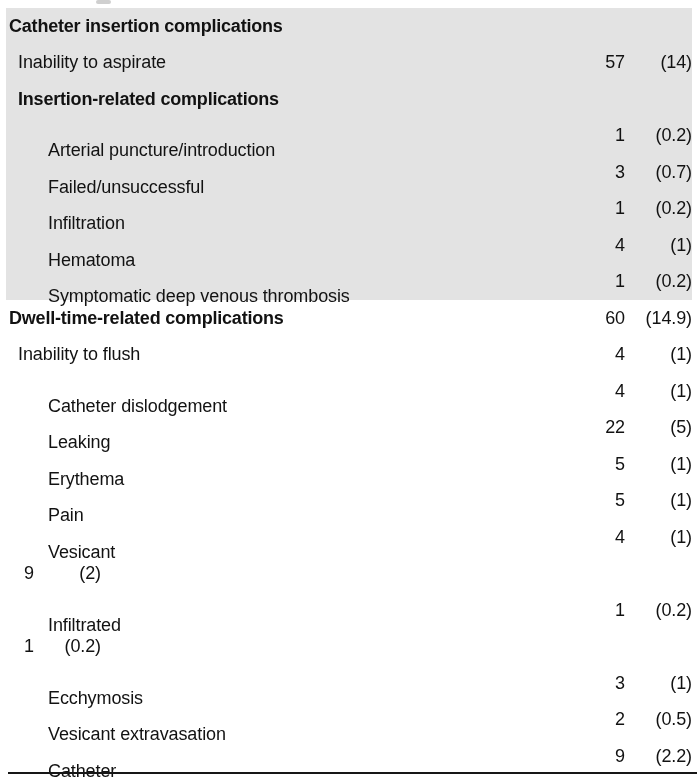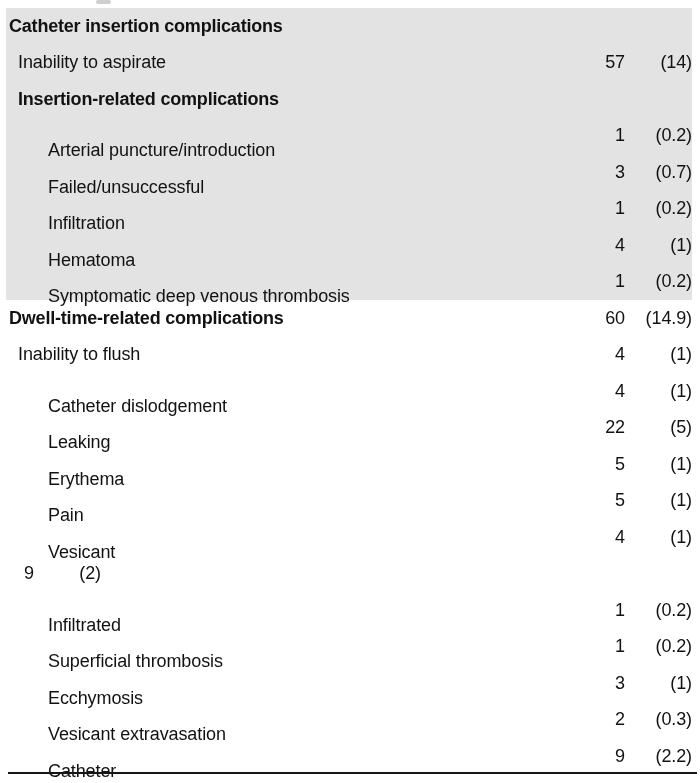--- a/index.html
+++ b/index.html
@@ -199,38 +199,37 @@
         </span>
       </div>
       <div class="row indent-2">
         <span class="label">Infiltrated</span>
         <span class="value">
           <span class="count">1</span>
           <span class="pct">(0.2)</span>
         </span>
       </div>
       <div class="row indent-2">
-        <span class="label">Superficial thrombosis</span>
         <span class="value">
           <span class="count">1</span>
           <span class="pct">(0.2)</span>
         </span>
       </div>
       <div class="row indent-2">
         <span class="label">Ecchymosis</span>
         <span class="value">
           <span class="count">3</span>
           <span class="pct">(1)</span>
         </span>
       </div>
       <div class="row indent-2">
         <span class="label">Vesicant extravasation</span>
         <span class="value">
           <span class="count">2</span>
-          <span class="pct">(0.3)</span>
+          <span class="pct">(0.5)</span>
         </span>
       </div>
       <div class="row indent-2">
         <span class="label">Catheter</span>
         <span class="value">
           <span class="count">9</span>
           <span class="pct">(2.2)</span>
         </span>
       </div>
     </div>

